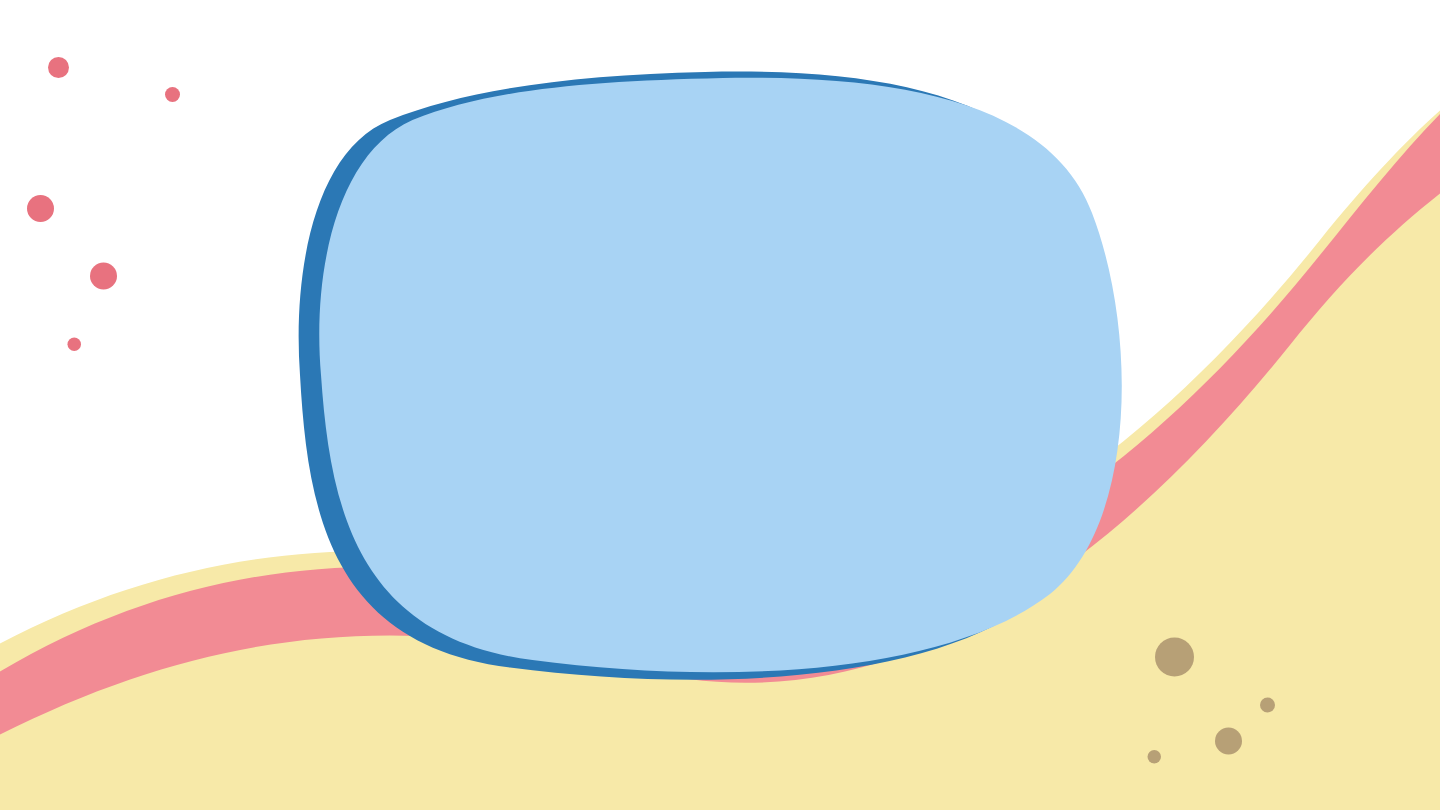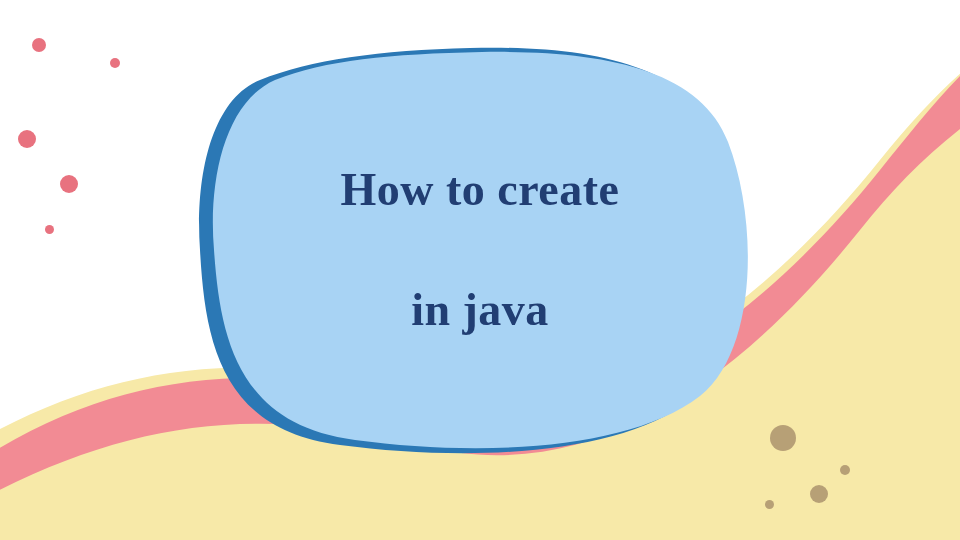--- a/index.html
+++ b/index.html
@@ -101,18 +101,17 @@
   <div class="blob-wrap">
     <svg class="blob-back" viewBox="0 0 560 420">
       <path d="M 70 40 C 20 60, 5 140, 10 210 C 15 300, 30 390, 150 405 C 280 422, 430 415, 500 360 C 560 312, 560 180, 530 100 C 500 25, 400 5, 280 8 C 190 10, 120 20, 70 40 Z" fill="#2b78b5"></path>
     </svg>
     <svg class="blob-front" viewBox="0 0 560 420">
       <path d="M 85 40 C 35 62, 18 140, 24 210 C 30 298, 48 385, 165 400 C 292 417, 440 410, 510 356 C 568 310, 568 180, 538 102 C 510 28, 410 10, 292 12 C 200 14, 135 20, 85 40 Z" fill="#a8d3f4"></path>
     </svg>
   </div>
 
   <div class="title">
-    <span>How to create</span><br>
     <br>
-    <span>in java</span>
+    <br>
   </div>
 
 </div>
 
 </body></html>

